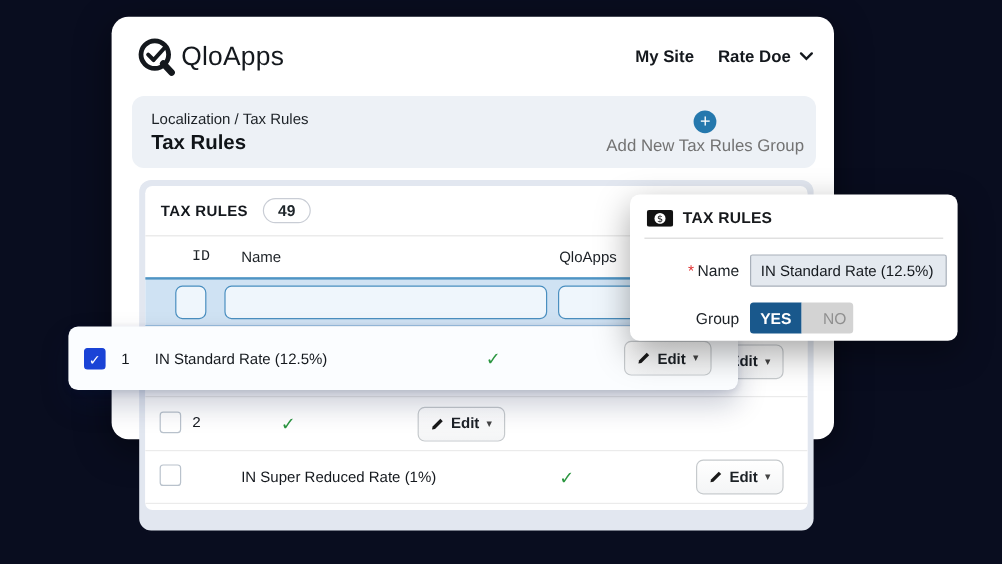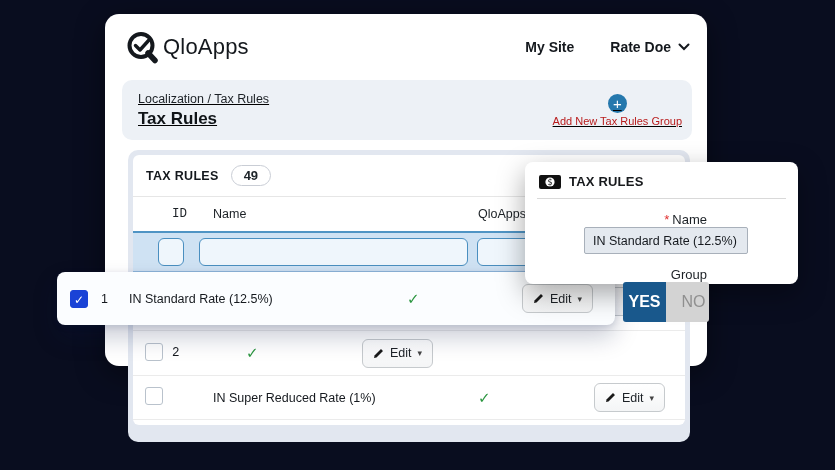--- a/index.html
+++ b/index.html
@@ -1,40 +1,40 @@
 <!DOCTYPE html>
 <html><head>
 <meta charset="utf-8">
 <style>
   * { margin:0; padding:0; box-sizing:border-box; }
   html,body { width:835px; height:470px; }
   body { font-family:"Liberation Sans","DejaVu Sans",sans-serif; }
   .stage { position:relative; width:835px; height:470px; background:#090d1f; overflow:hidden; }
 
   
-  .card { position:absolute; left:105px; top:14px; width:602px; height:352px;
+  .card { position:absolute; left:93px; top:14px; width:602px; height:352px;
           background:#ffffff; border-radius:14px; box-shadow:0 8px 30px rgba(0,0,0,.45); }
 
   .card-header { height:66px; display:flex; align-items:center; justify-content:space-between;
                  padding:0 17px 0 20px; }
   .logo { display:flex; align-items:center; gap:2px; }
   .logo-text { font-size:22px; font-weight:500; color:#14181d; letter-spacing:.2px; }
-  .header-right { display:flex; align-items:center; gap:36px; }
+  .header-right { display:flex; align-items:center; gap:20px; }
   .hdr-link { font-size:14px; font-weight:bold; color:#14181d; cursor:pointer; }
   .user-menu { display:flex; align-items:center; gap:7px; cursor:pointer; }
 
   
   .bc-bar { margin:0 15px 0 17px; height:60px; background:#edf1f6; border-radius:10px;
-            display:flex; align-items:center; justify-content:space-between; padding:0 10px 0 16px;text-decoration:underline; }
+            display:flex; align-items:center; justify-content:space-between; padding:0 10px 0 16px; }
   .bc-path { font-size:12.5px; color:#1c2126; margin-bottom:3px; }
   .bc-title { font-size:17px; font-weight:bold; color:#101418; }
   .bc-add { display:flex; flex-direction:column; align-items:center; gap:2px; cursor:pointer; }
   .add-circle { width:19px; height:19px; border-radius:50%; background:#2578ad; color:#fff;
                 display:flex; align-items:center; justify-content:center; font-size:15px; line-height:1; }
-  .bc-add-label { font-size:11px; color:#b91c1c; white-space:nowrap; }
+  .bc-add-label { font-size:14px; color:#737373; white-space:nowrap; }
 
   
   .panel { margin:10px 17px 0 23px; width:562px; height:292px; background:#e2e7f0;
            border-radius:10px; padding:5px 5px 17px; }
   .panel-inner { background:#ffffff; border-radius:6px; height:270px; overflow:hidden; }
 
   .panel-head { height:42px; display:flex; align-items:center; gap:12px; padding-left:13px;
                 border-bottom:1px solid #e6e6e6; }
   .panel-title { font-size:12.5px; font-weight:bold; color:#14181d; letter-spacing:.3px; }
   .count-badge { border:1px solid #c9cdd5; border-radius:12px; padding:2px 12px;
@@ -62,21 +62,21 @@
   .trow-last { border-bottom:1px solid #ebebeb; }
 
   .checkbox { width:18px; height:18px; border:1.5px solid #b9c2cc; border-radius:3px;
               background:#fff; display:inline-block; }
   .checkbox.checked { background:#1a43d6; border-color:#1a43d6; color:#fff; font-size:12px;
                       line-height:18px; text-align:center; font-weight:bold; }
   .tick { color:#2b9640; font-size:15px; font-weight:bold; }
 
   .edit-btn { height:29px; display:inline-flex; align-items:center; gap:6px; padding:0 10px;
               background:linear-gradient(#ffffff,#f4f5f6); border:1px solid #c6cacd;
-              border-radius:6px; font-size:12.5px; color:#1c2126; cursor:pointer; }
+              border-radius:6px; font-size:12.5px; color:#1c2126; cursor:pointer;font-weight:bold; }
   .caret { font-size:9px; color:#444; }
   .cell-edit .edit-btn { margin-right:20px; float:right; }
   .cell-edit { text-align:right; }
 
   
   .floating-row { position:absolute; left:57px; top:272px; width:558px; height:53px;
                   background:#fbfdff; border-radius:8px; z-index:30;
                   box-shadow:0 12px 24px rgba(10,25,70,.22), 0 2px 6px rgba(10,25,70,.12);
                   display:flex; align-items:center; font-size:12.5px; color:#15191e; }
   .fr-check { margin-left:13px; }
@@ -84,29 +84,29 @@
   .fr-name { margin-left:21px; flex:1; }
   .fr-enabled { width:150px; padding-left:35px; }
   .fr-edit { margin-right:22px; }
 
   
   .modal { position:absolute; left:525px; top:162px; width:273px; height:122px; background:#fff;
            border-radius:8px; z-index:40; box-shadow:0 10px 28px rgba(0,0,0,.35); }
   .modal-head { display:flex; align-items:center; gap:8px; padding:12px 14px 9px; }
   .modal-title { font-size:13px; font-weight:bold; color:#17191c; letter-spacing:.2px; }
   .modal-divider { border-bottom:1px solid #d9d9d9; margin:0 12px; }
-  .form-row { display:flex; align-items:center; margin-top:13px;flex-direction:column; }
+  .form-row { display:flex; align-items:center; margin-top:13px; }
   .form-label { width:91px; text-align:right; font-size:13px; color:#1c2126; }
   .req { color:#e03030; margin-right:3px; }
   .name-input { margin-left:9px; width:164px; height:27px; background:#e4e9ef;
                 border:1px solid #a8b0ba; border-radius:2px; font-size:12.5px; color:#15191e;
                 padding:0 8px; font-family:"Liberation Sans","DejaVu Sans",sans-serif; }
   .toggle { margin-left:9px; display:flex; }
-  .tg { width:43px; height:40px; display:flex; align-items:center; justify-content:center;
-        font-size:16px; cursor:pointer; }
+  .tg { width:43px; height:26px; display:flex; align-items:center; justify-content:center;
+        font-size:13px; cursor:pointer; }
   .tg-yes { background:#19588c; color:#fff; font-weight:bold; border-radius:3px 0 0 3px; }
   .tg-no { background:#d3d3d3; color:#8f8f8f; border-radius:0 3px 3px 0;padding-left:12px; }
 
   
   .easy-pill { position:absolute; left:37px; top:381px; width:182px; height:39px; z-index:50;
                background:linear-gradient(90deg,#140a5e,#2d13d4); border-radius:10px;
                display:flex; align-items:center; justify-content:center;
                color:#fff; font-size:13.5px; box-shadow:0 8px 18px rgba(10,5,60,.45); }
 
   svg { display:block; }

